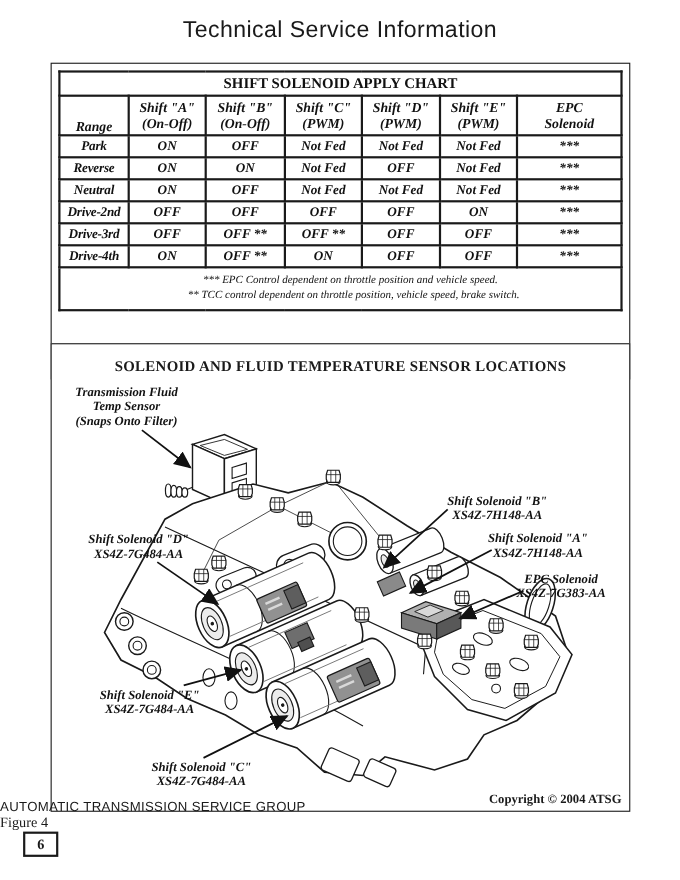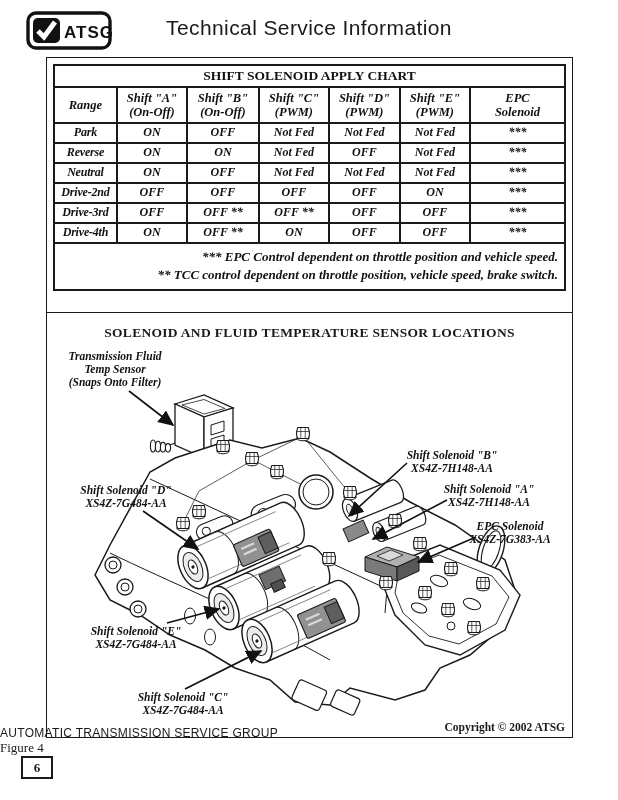--- a/index.html
+++ b/index.html
@@ -17,24 +17,24 @@
   #apply-chart-section{top:57px;height:288px;}
   #diagram-section{top:312px;height:426px;}
 
   
   table.apply{border-collapse:collapse;table-layout:fixed;width:511px;margin:6px auto 0;
               font-family:"Liberation Serif",serif;color:#111;}
   table.apply td,table.apply th{border:2px solid #1a1a1a;}
   .tbl-title td{font-weight:bold;font-size:13.5px;text-align:center;padding:2px 0;}
   .col-heads th{font-weight:bold;font-style:italic;font-size:12.5px;line-height:1.12;
                 text-align:center;padding:3px 0 3px;}
-  .col-heads th.range-h{vertical-align:bottom;padding-bottom:10px;font-style:italic;}
+  .col-heads th.range-h{vertical-align:bottom;padding-bottom:0;font-style:italic;}
   td.cell,td.rl{font-weight:bold;font-style:italic;font-size:12px;text-align:center;padding:1px 0 2px;}
   td.rl{letter-spacing:-.2px;}
-  td.fnotes{font-weight:bold;font-style:italic;font-size:13px;text-align:right;
+  td.fnotes{font-weight:normal;font-style:italic;font-size:10px;text-align:center;
             padding:4px 6px 6px 24px;line-height:1.35;}
   td.fnotes .fn2{padding-left:6px;}
 
   
   .diagram-title{position:absolute;top:12px;left:0;width:100%;text-align:center;
                  font-family:"Liberation Serif",serif;font-weight:bold;font-size:13.5px;
                  letter-spacing:.3px;z-index:2;}
   svg.diagram{position:absolute;left:0;top:0;width:523px;height:422px;}
   .copyright{position:absolute;right:7px;bottom:4px;font-family:"Liberation Serif",serif;
              font-weight:bold;font-size:11.5px;z-index:2;}
@@ -49,28 +49,20 @@
             border:2px solid #1a1a1a;text-align:center;font-family:"Liberation Serif",serif;
             font-weight:bold;font-size:13px;line-height:19px;background:#fff;}
   .footer-org{position:absolute;top:726px;left:0;width:100%;text-align:left;
               font-size:12px;letter-spacing:.3px;}
 </style>
 </head>
 <body>
 
 <div class="page">
 
-  <div class="logo">
-    <svg width="86" height="40" viewBox="0 0 86 40">
-      <rect x="2" y="2" width="82" height="35" rx="8" fill="#fff" stroke="#111" stroke-width="3.4"></rect>
-      <rect x="7" y="7" width="27" height="25" rx="5" fill="#111"></rect>
-      <path d="M12,20 L18,26 L29,11" fill="none" stroke="#fff" stroke-width="5"></path>
-      <text x="38" y="26.5" font-family="Liberation Sans, sans-serif" font-weight="bold" font-size="17" letter-spacing="1" fill="#111">ATSG</text>
-    </svg>
-  </div>
   <div class="page-title">Technical Service Information</div>
 
   <div class="section" id="apply-chart-section">
     <table class="apply">
       <colgroup>
         <col style="width:63px">
           <col style="width:70px">
           <col style="width:72px">
           <col style="width:70px">
         <col style="width:71px">
@@ -358,20 +350,20 @@
         <text class="lbl" x="442" y="193">XS4Z-7H148-AA</text>
         <text class="lbl" x="463" y="217">EPC Solenoid</text>
         <text class="lbl" x="463" y="230">XS4Z-7G383-AA</text>
         <text class="lbl" x="89" y="322">Shift Solenoid "E"</text>
         <text class="lbl" x="89" y="335">XS4Z-7G484-AA</text>
         <text class="lbl" x="136" y="388">Shift Solenoid "C"</text>
         <text class="lbl" x="136" y="401">XS4Z-7G484-AA</text>
       </g>
     </svg>
 
-    <div class="copyright">Copyright © 2002 ATSG</div>
+    <div class="copyright">Copyright © 2004 ATSG</div>
   </div>
 
   <div class="figure-caption">Figure 4</div>
   <div class="page-num">6</div>
   <div class="footer-org">AUTOMATIC TRANSMISSION SERVICE GROUP</div>
 
 </div>
 
 </body></html>

